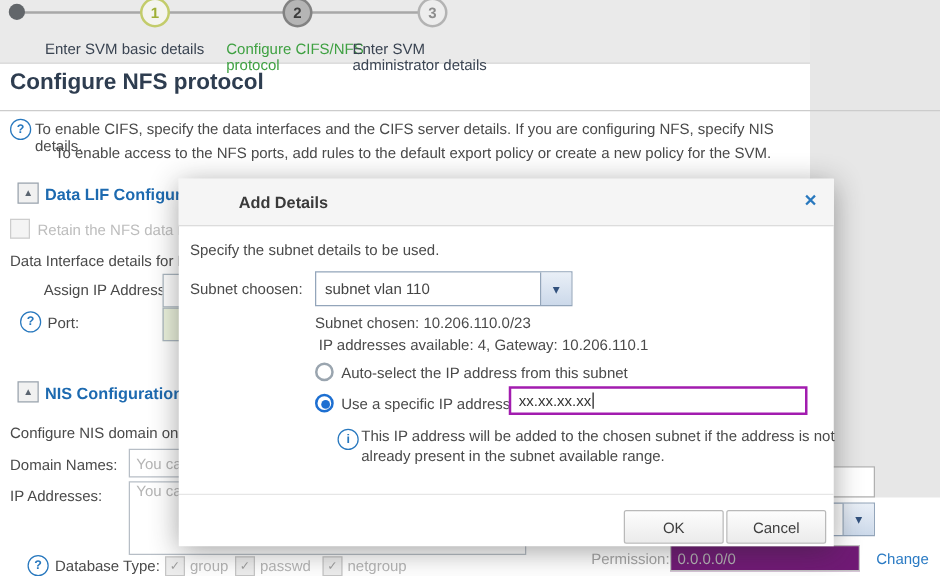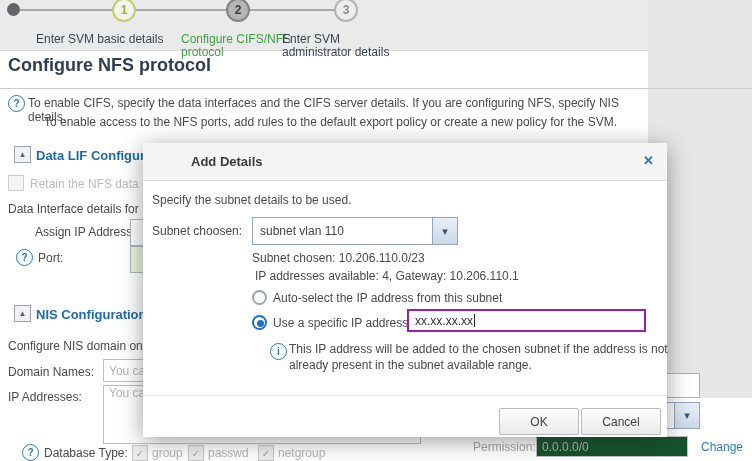--- a/index.html
+++ b/index.html
@@ -62,21 +62,21 @@
   .gcb2{left:188px;top:445px;} .glb2{left:208px;top:446px;color:#b5b5b5;}
   .gcb3{left:258px;top:445px;} .glb3{left:278px;top:446px;color:#b5b5b5;}
 
   
   .bg-smallbox{left:661px;top:373px;width:37px;height:23px;border:1px solid #b0b0b0;background:#fff;}
   .dd-box{border:1px solid #93a5ba;background:#fff;}
   .bg-dd{left:640px;top:402px;width:58px;height:25px;}
   .dd-btn{position:absolute;right:0;top:0;bottom:0;width:24px;background:linear-gradient(#e9eff7,#ccd9ea);
           border-left:1px solid #93a5ba;color:#31517d;display:flex;align-items:center;justify-content:center;font-size:11px;}
   .perm-label{left:473px;top:440px;color:#a5a5a5;}
-  .perm-input{left:536px;top:436px;width:152px;height:21px;border:1px solid #c3c3c3;background:#14532d;color:#b5b5b5;}
+  .perm-input{left:536px;top:436px;width:152px;height:21px;border:1px solid #c3c3c3;background:#701a75;color:#b5b5b5;}
   .change-link{left:701px;top:440px;color:#2b7bc4;cursor:pointer;}
 
   
   .modal{left:143px;top:143px;width:524px;height:294px;background:#fff;box-shadow:0 4px 22px rgba(40,40,40,.45);}
   .m-header{position:absolute;left:0;top:0;width:100%;height:38px;background:#f5f5f5;border-bottom:1px solid #dcdcdc;box-sizing:border-box;}
   .m-title{position:absolute;left:9px;top:11px;font-size:13px;font-weight:bold;color:#3a3a3a;margin-left:39px;}
   .m-close{position:absolute;right:13px;top:10px;color:#2878be;font-size:13px;font-weight:bold;cursor:pointer;}
   .m-intro{left:9px;top:50px;}
   .m-sublabel{left:9px;top:81px;}
   .m-dd{left:109px;top:74px;width:204px;height:26px;}

